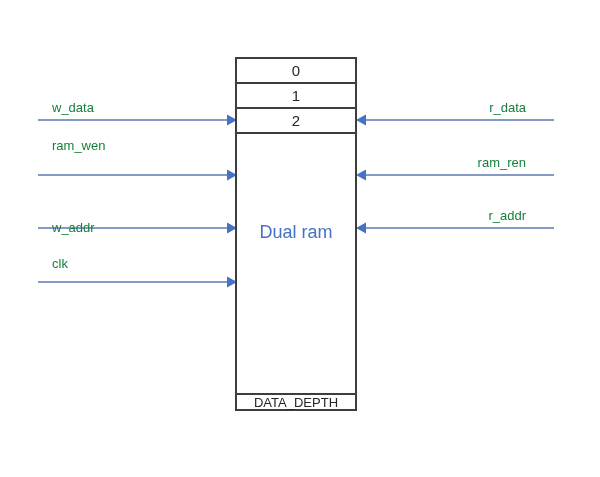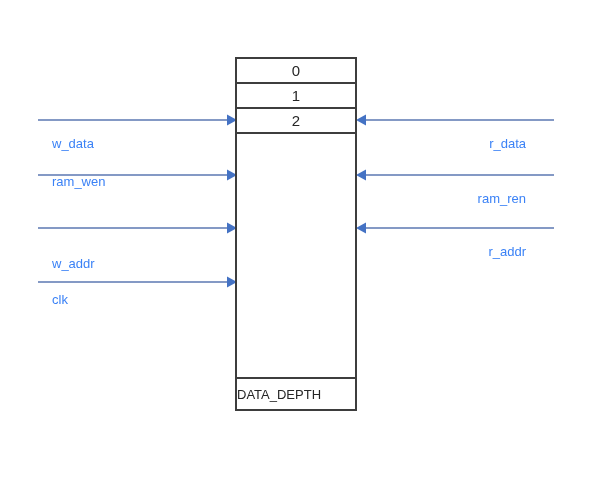--- a/index.html
+++ b/index.html
@@ -56,35 +56,35 @@
     top: 88px;
     text-align: center;
     font-size: 18px;
     color: #4472C4;
   }
   .ram-depth {
     position: absolute;
     left: 0;
     right: 0;
     bottom: 0;
-    height: 32px;
+    height: 16px;
     box-sizing: border-box;
     border-top: 2px solid #3d3d3d;
     display: flex;
     align-items: center;
+    justify-content: center;
     font-size: 13px;
     color: #262626;
   }
   .sig-label {
     position: absolute;
     font-size: 13px;
     line-height: 16px;
-    color: #3b82f6;
+    color: #15803d;
     white-space: nowrap;
-    margin-top: 36px;
   }
   .sig-left { left: 52px; }
   .sig-right { right: 74px; text-align: center; }
   .watermark {
     position: absolute;
     left: 450px;
     top: 438px;
     font-size: 19px;
     letter-spacing: 1px;
     color: #e4e4e4;
@@ -133,20 +133,23 @@
   <div class="ram-block">
     <div class="ram-cell">
       <span>0</span>
     </div>
     <div class="ram-cell">
       <span>1</span>
     </div>
     <div class="ram-cell">
       <span>2</span>
     </div>
+    <div class="ram-body">
+      <div class="ram-title">Dual ram</div>
+    </div>
     <div class="ram-depth">
       <span>DATA_DEPTH</span>
     </div>
   </div>
 
   <div class="sig-label sig-left" style="top:100px">w_data</div>
   <div class="sig-label sig-left" style="top:138px">ram_wen</div>
   <div class="sig-label sig-left" style="top:220px">w_addr</div>
   <div class="sig-label sig-left" style="top:256px">clk</div>
 

